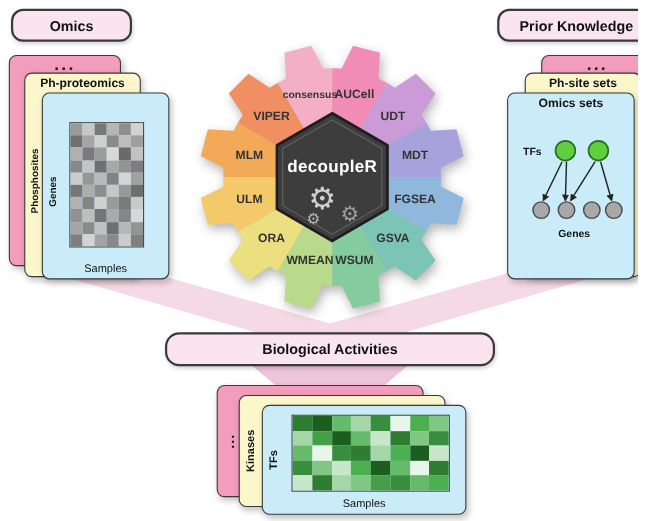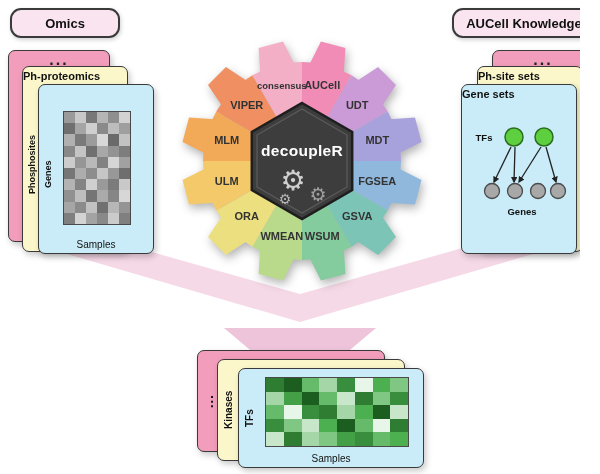--- a/index.html
+++ b/index.html
@@ -4,21 +4,21 @@
 <style>
   html,body{margin:0;padding:0;background:#fff;}
   #canvas{position:relative;width:580px;height:474px;background:#ffffff;overflow:hidden;
           font-family:"Liberation Sans",sans-serif;color:#1a1a1a;}
   svg{font-family:"Liberation Sans",sans-serif;}
   .pill{position:absolute;display:flex;align-items:center;justify-content:center;
         border:2px solid #3a3a3a;border-radius:11px;font-weight:bold;font-size:13px;
         color:#111;box-shadow:1px 2px 4px rgba(0,0,0,.18);z-index:5;}
   .card{position:absolute;border:1.6px solid #3a3a3a;border-radius:7px;
         box-shadow:2px 3px 6px rgba(0,0,0,.22);z-index:3;}
-  .card-title{position:absolute;top:3px;left:0;right:0;
+  .card-title{position:absolute;top:3px;left:0;right:0;text-align:center;
         font-weight:bold;font-size:11px;color:#111;}
   .dots-h{position:absolute;top:0px;left:0;right:0;text-align:center;
         font-weight:bold;font-size:16px;color:#222;letter-spacing:2px;}
   .vlabel{position:absolute;left:1px;top:18px;bottom:8px;width:15px;display:flex;
         align-items:center;justify-content:center;writing-mode:vertical-rl;
         transform:rotate(180deg);font-size:9px;font-weight:bold;color:#111;}
   .vlabel-b{position:absolute;left:2px;top:6px;bottom:6px;width:16px;display:flex;
         align-items:center;justify-content:center;writing-mode:vertical-rl;
         transform:rotate(180deg);font-size:10px;font-weight:bold;color:#111;}
   .heatmap{position:absolute;display:grid;gap:0;border:1px solid #4a4a4a;overflow:hidden;}
@@ -37,21 +37,24 @@
 
   <svg id="bg-arrows" width="600" height="474">
     <polygon points="60,226 300,294 540,226 540,252 300,322 60,252" fill="#f6d9e7"></polygon>
     <polygon points="224,328 376,328 300,392" fill="#eec4da"></polygon>
   </svg>
 
   <div class="pill" style="left: 10px; top: 8px; width: 106px; height: 26px; background: rgb(249, 228, 239);">
     <span>Omics</span>
   </div>
   <div class="pill" style="left: 452px; top: 8px; width: 140px; height: 26px; background: rgb(249, 228, 239);">
-    <span>AUCell Knowledge</span>
+    <span>Prior Knowledge</span>
+  </div>
+  <div class="pill" style="left: 150px; top: 302px; width: 296px; height: 27px; border-radius: 13px; background: rgb(249, 228, 239);">
+    <span>Biological Activities</span>
   </div>
 
   <div class="card" style="left: 8px; top: 50px; width: 100px; height: 190px; background: rgb(242, 157, 187);">
     <div class="dots-h">...</div>
   </div>
   <div class="card" style="left: 22px; top: 66px; width: 104px; height: 184px; background: rgb(251, 247, 203);">
     <div class="card-title">Ph-proteomics</div>
     <div class="vlabel">Phosphosites</div>
   </div>
   <div class="card" style="left: 38px; top: 84px; width: 114px; height: 168px; background: rgb(201, 236, 248);">
@@ -121,21 +124,21 @@
     <div class="samples-label">Samples</div>
   </div>
 
   <div class="card" style="left: 492px; top: 50px; width: 100px; height: 190px; background: rgb(242, 157, 187);">
     <div class="dots-h">...</div>
   </div>
   <div class="card" style="left: 477px; top: 66px; width: 104px; height: 184px; background: rgb(251, 247, 203);">
     <div class="card-title">Ph-site sets</div>
   </div>
   <div class="card" style="left: 461px; top: 84px; width: 114px; height: 168px; background: rgb(201, 236, 248);">
-    <div class="card-title">Gene sets</div>
+    <div class="card-title">Omics sets</div>
     <svg viewBox="0 0 98 132" style="position:absolute;left:8px;top:26px;width:98px;height:132px;">
       <defs>
         <marker id="arr" viewBox="0 0 10 10" refX="8" refY="5" markerWidth="5" markerHeight="5" orient="auto-start-reverse">
           <path d="M0,0 L10,5 L0,10 Z" fill="#222"></path>
         </marker>
       </defs>
       <line class="net-arrow" x1="41" y1="36" x2="24" y2="71" marker-end="url(#arr)"></line>
       <line class="net-arrow" x1="45" y1="36" x2="44" y2="71" marker-end="url(#arr)"></line>
       <line class="net-arrow" x1="71" y1="36" x2="49" y2="71" marker-end="url(#arr)"></line>
       <line class="net-arrow" x1="76" y1="36" x2="86" y2="71" marker-end="url(#arr)"></line>

